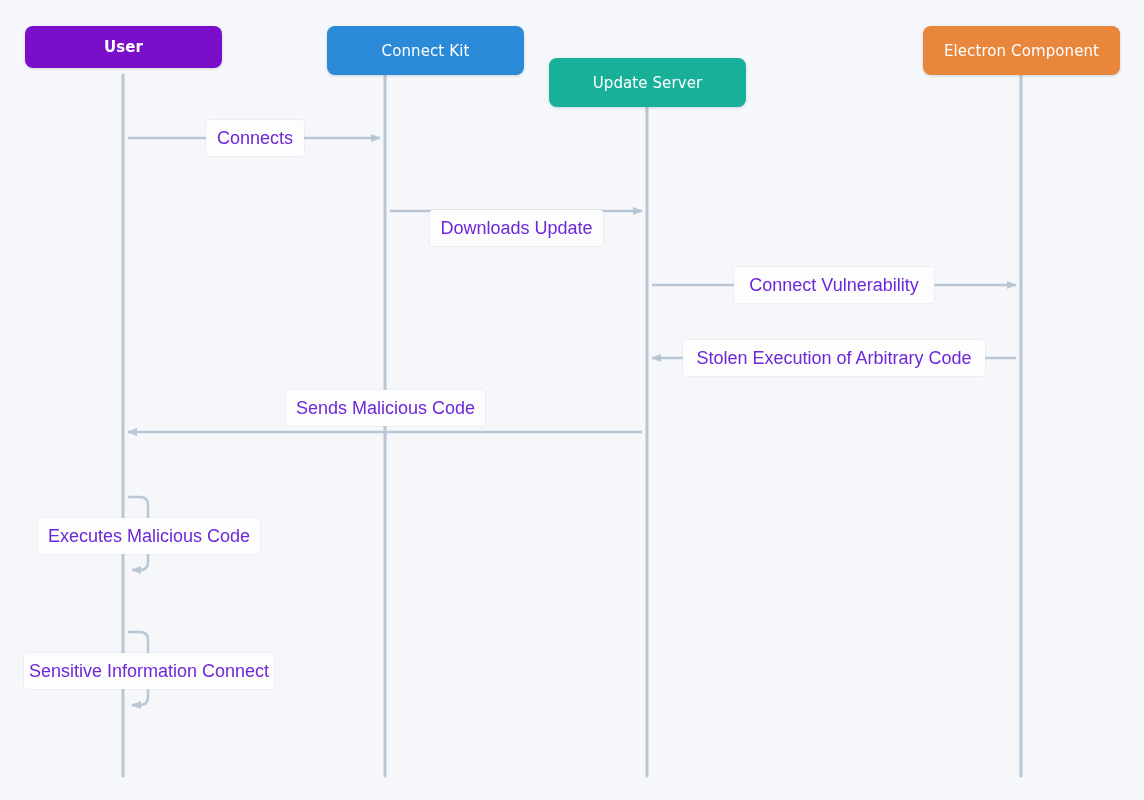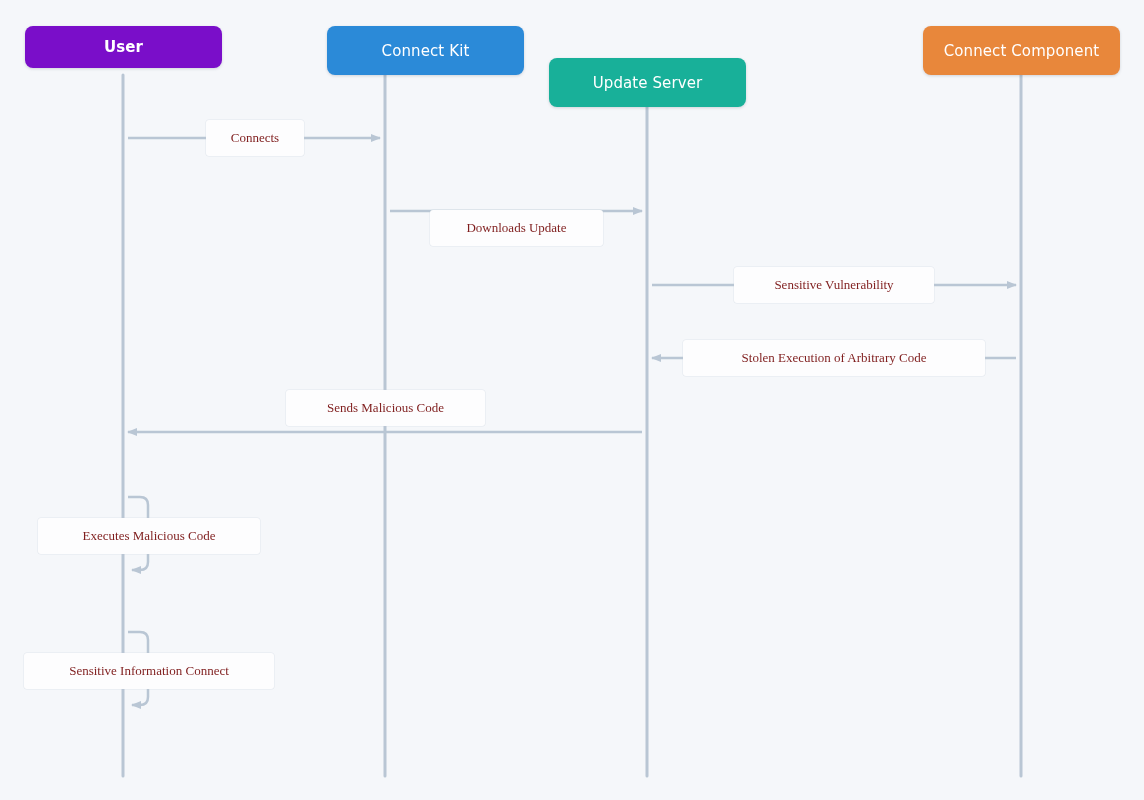--- a/index.html
+++ b/index.html
@@ -39,23 +39,23 @@
   .participant-label {
     color: #ffffff;
     font-size: 15px;
     font-family: "DejaVu Sans", "Liberation Sans", sans-serif;
     letter-spacing: 0.1px;
     white-space: nowrap;
   }
   .msg-label {
     position: absolute;
     background: #fdfdfe;
-    color: #7f1d1d;
-    font-size: 13px;
-    font-family: Liberation Serif, serif;
+    color: #6d28d9;
+    font-size: 18px;
+    font-family: Liberation Sans, sans-serif;
     border-radius: 3px;
     display: flex;
     align-items: center;
     justify-content: center;
     white-space: nowrap;
     box-sizing: border-box;
     padding: 0 12px;
     height: 36px;
     box-shadow: 0 0 0 0.5px rgba(190,200,212,0.35);
   }
@@ -95,26 +95,26 @@
       <div class="participant-box" style="left: 25px; top: 26px; width: 197px; height: 42px; background: rgb(122, 14, 201); font-weight: bold;">
         <span class="participant-label">User</span>
       </div>
       <div class="participant-box" style="left: 287px; top: 26px; width: 197px; height: 49px; background: rgb(43, 138, 216); margin-left: 40px;">
         <span class="participant-label">Connect Kit</span>
       </div>
       <div class="participant-box" style="left: 549px; top: 26px; width: 197px; height: 49px; background: rgb(24, 176, 153); margin-top: 32px;">
         <span class="participant-label">Update Server</span>
       </div>
       <div class="participant-box" style="left: 923px; top: 26px; width: 197px; height: 49px; background: rgb(232, 135, 59);">
-        <span class="participant-label">Connect Component</span>
+        <span class="participant-label">Electron Component</span>
       </div>
     </div>
   <div id="labels-layer">
       <div class="msg-label" style="left: 206px; top: 120px; width: 98px;">Connects</div>
       <div class="msg-label" style="left: 430px; top: 210px; width: 173px;">Downloads Update</div>
-      <div class="msg-label" style="left: 734px; top: 267px; width: 200px;">Sensitive Vulnerability</div>
+      <div class="msg-label" style="left: 734px; top: 267px; width: 200px;">Connect Vulnerability</div>
       <div class="msg-label" style="left: 683px; top: 340px; width: 302px;">Stolen Execution of Arbitrary Code</div>
       <div class="msg-label" style="left: 286px; top: 390px; width: 199px;">Sends Malicious Code</div>
       <div class="msg-label" style="left: 38px; top: 518px; width: 222px;">Executes Malicious Code</div>
       <div class="msg-label" style="left: 24px; top: 653px; width: 250px;">Sensitive Information Connect</div>
     </div>
 
 </div>
 
 </body></html>

